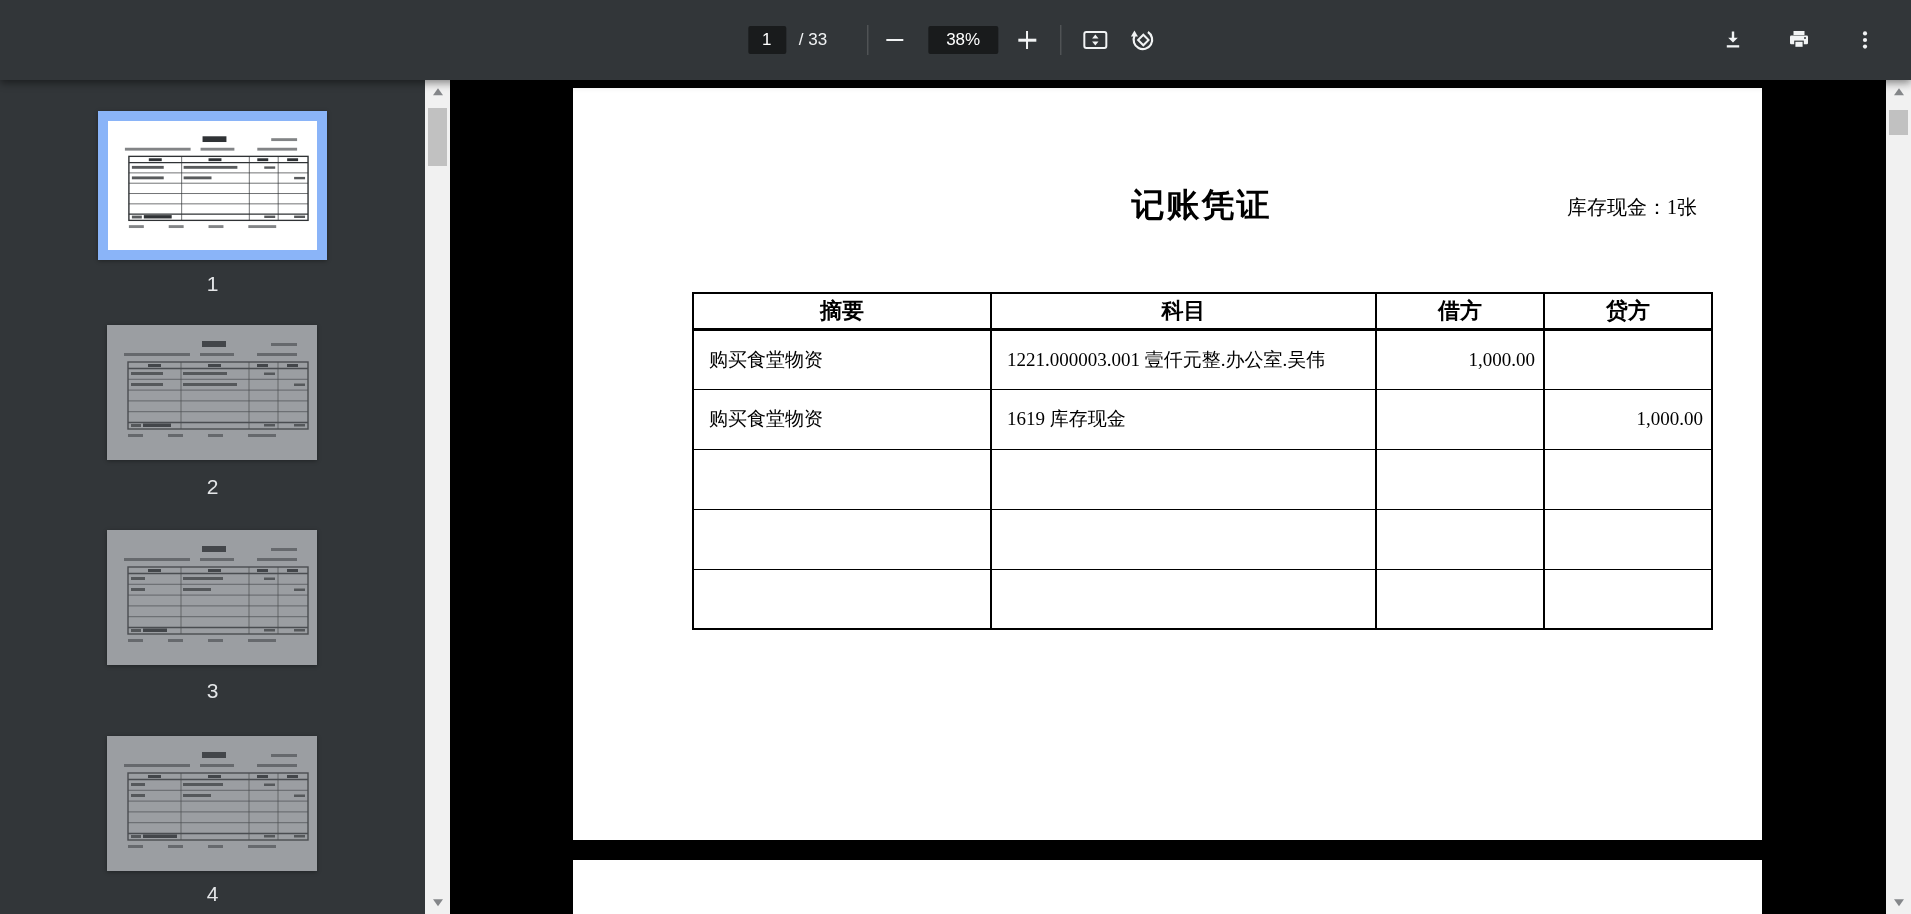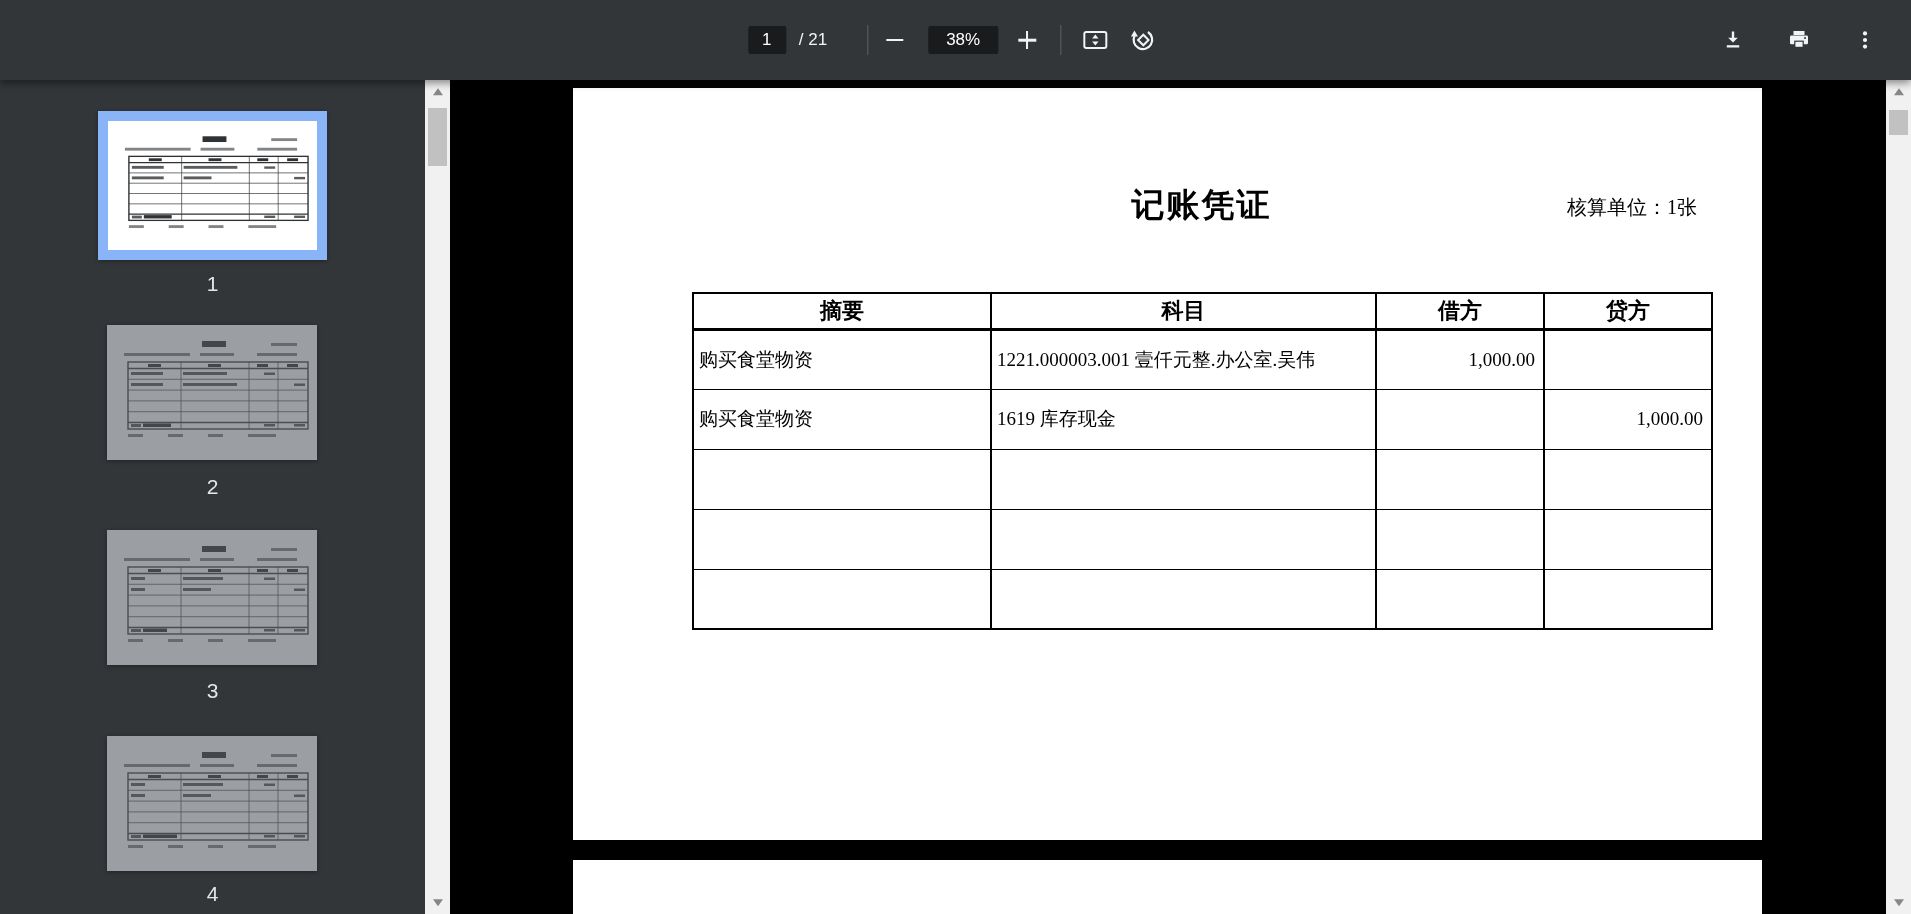--- a/index.html
+++ b/index.html
@@ -89,21 +89,21 @@
 
   table.voucher { position:absolute; left:119px; top:204px; width:1019px;
                   border-collapse:collapse; table-layout:fixed;
                   border:2px solid #000;
                   font-family:"Liberation Serif","DejaVu Serif",serif; }
   .voucher th { border-left:2px solid #000; border-bottom:3px solid #000;
                 font-size:22px; font-weight:bold; text-align:center;
                 font-family:"Liberation Sans",sans-serif;margin-left:15px; }
   .voucher th:first-child, .voucher td:first-child { border-left:none; }
   .voucher td { border-left:2px solid #000; border-top:1px solid #000;
-                font-size:19px; vertical-align:middle; padding:0 5px; }
+                font-size:19px; vertical-align:middle; padding:0 15px; }
   .voucher thead tr { height:36px; }
   .voucher tbody tr { height:60px; }
   .voucher tr.total-row { height:41px; }
   .voucher tr.total-row td { border-top:3px solid #000; }
   .voucher td.num { text-align:right; padding-right:8px; }
   .total-label { font-size:20px; }
   .total-words { font-size:21px; font-weight:bold; margin-left:22px;
                  font-family:"Liberation Sans",sans-serif; }
   .doc-sign { position:absolute; left:119px; top:586px; width:1019px; height:26px;
               font-size:19.5px; font-family:"Liberation Serif","DejaVu Serif",serif; }
@@ -112,21 +112,21 @@
 </style>
 </head>
 <body>
 
 <div class="stage">
 
   <header class="toolbar">
 
     <div class="tb-center">
       <input class="page-input" value="1" style="">
-      <span class="page-count">/ 21</span>
+      <span class="page-count">/ 33</span>
       <div class="tb-sep sep1"></div>
       <button class="icon-btn minus-btn">
         <span class="minus-bar"></span>
       </button>
       <div class="zoom-box">38%</div>
       <button class="icon-btn plus-btn">
         <span class="plus-v"></span>
           <span class="plus-h"></span>
       </button>
       <div class="tb-sep sep2"></div>
@@ -314,21 +314,21 @@
     <div class="sb-thumb"></div>
     <div class="sb-btn sb-down">
         <span class="tri-down"></span>
       </div>
   </div>
 
   <main class="viewer">
 
     <section class="page page1">
       <h1 class="doc-title">记账凭证</h1>
-      <div class="doc-attach">核算单位：1张</div>
+      <div class="doc-attach">库存现金：1张</div>
 
 
       <table class="voucher">
         <colgroup>
             <col style="width:298px">
             <col style="width:385px">
             <col style="width:168px">
             <col style="width:168px">
           </colgroup>
         <thead>

